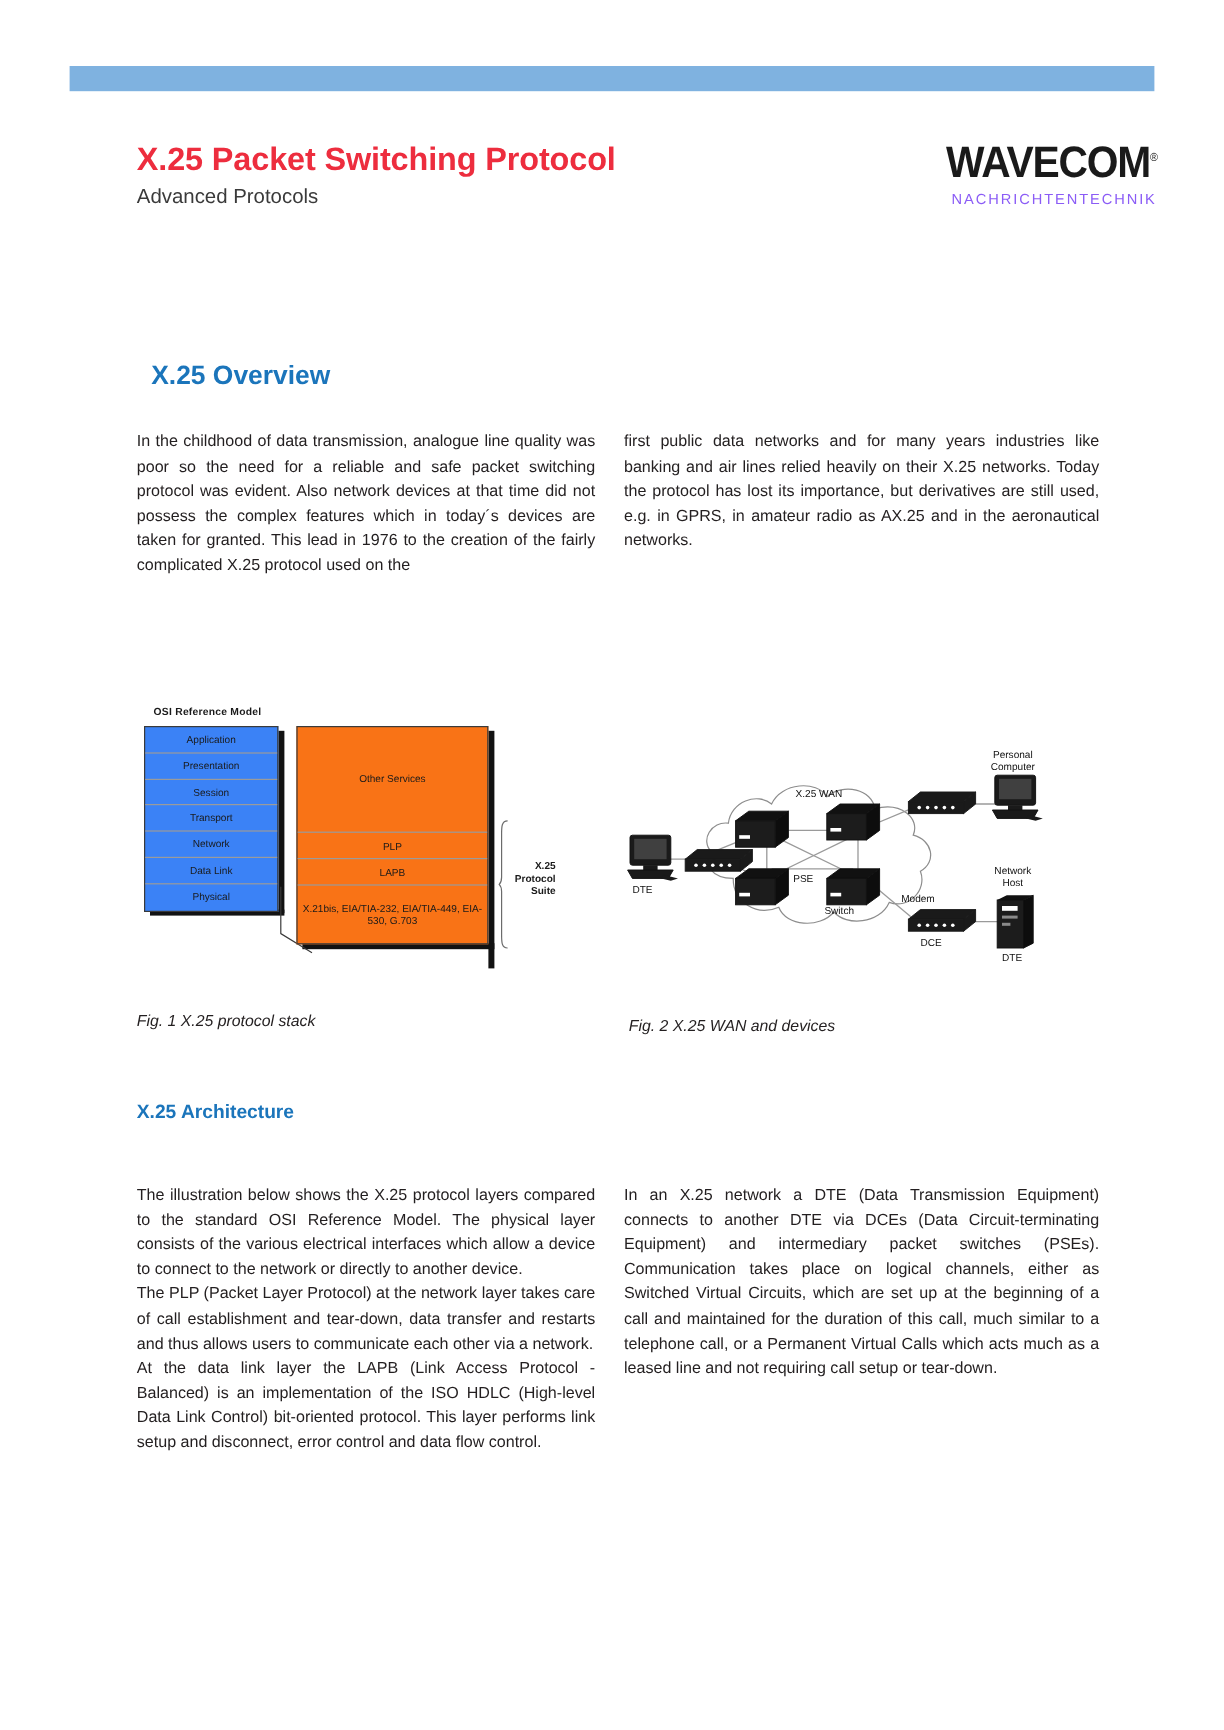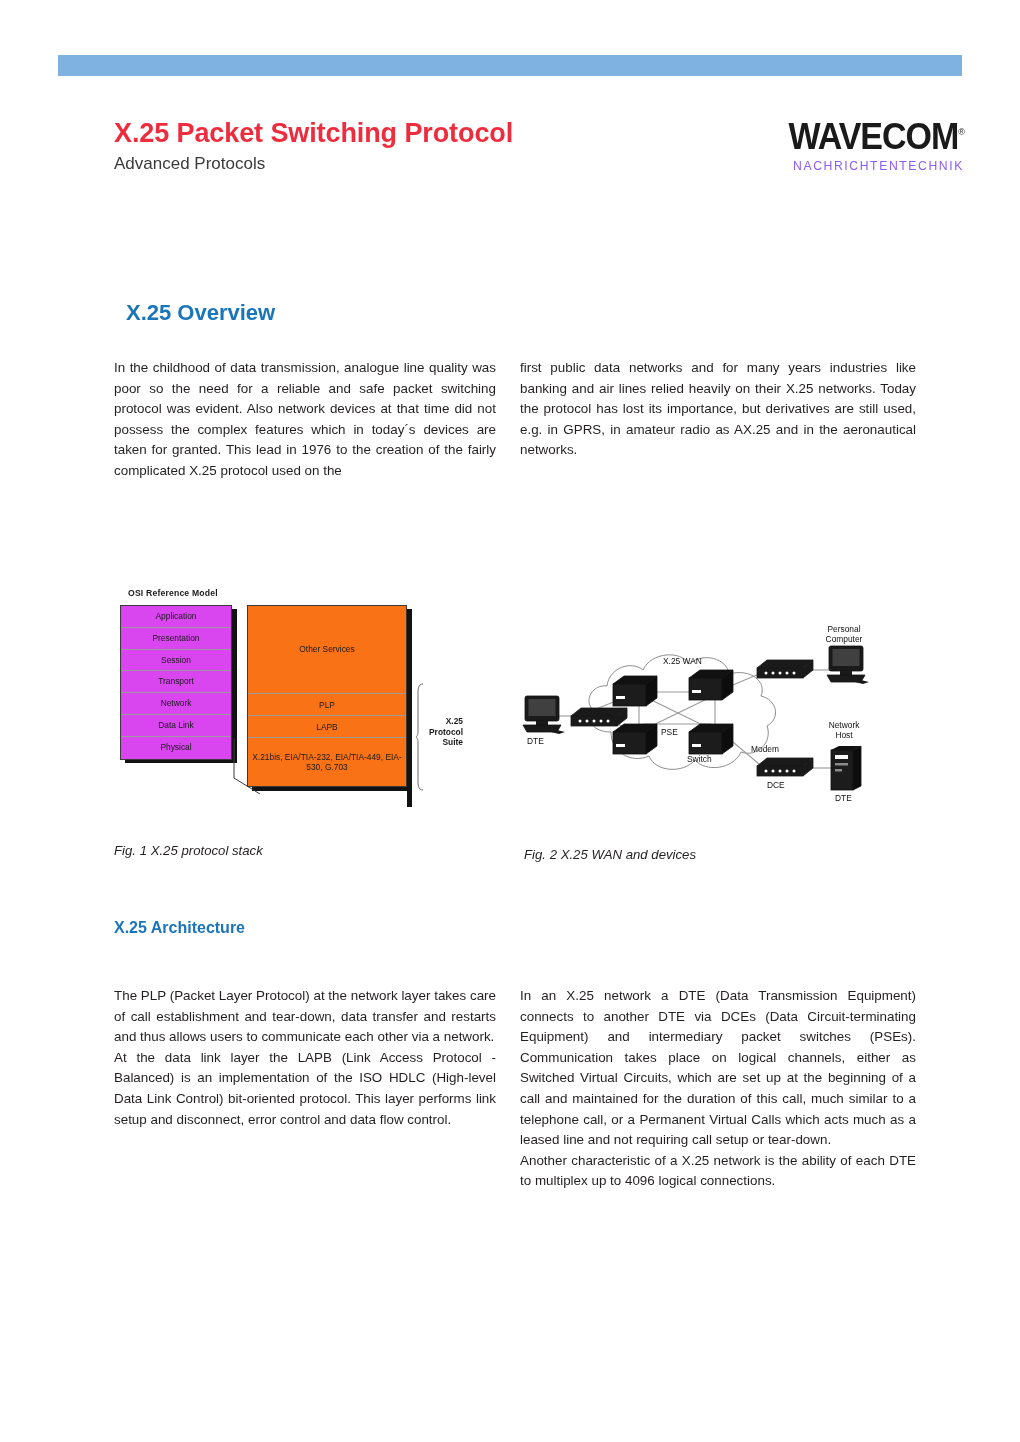--- a/index.html
+++ b/index.html
@@ -147,21 +147,21 @@
     font-weight: bold;
     letter-spacing: 0.2px;
     white-space: nowrap;
   }
   
   .osi-stack {
     position: absolute;
     left: 0px; top: 17px;
     width: 112px;
     border: 1px solid #3a3a3a;
-    background: #d946ef;
+    background: #3b82f6;
     box-sizing: border-box;
   }
   .osi-row {
     height: 21.8px;
     line-height: 21.8px;
     text-align: center;
     font-size: 8.4px;
     border-bottom: 1px solid #9b9b9b;
     box-sizing: border-box;
     white-space: nowrap;
@@ -466,21 +466,21 @@
   <div class="f2label" style="left:320px; top:181px;">DTE</div>
 </div>
 
 <div id="fig1-caption" class="fig-caption">Fig. 1  X.25 protocol stack</div>
 <div id="fig2-caption" class="fig-caption">Fig. 2  X.25 WAN and devices</div>
 
 <h3 id="architecture-heading" class="section-h2">X.25 Architecture</h3>
 
 <div id="arch-col-left" class="col">
 
+<p>The illustration below shows the X.25 protocol layers compared to the standard OSI Reference Model. The physical layer consists of the various electrical interfaces which allow a device to connect to the network or directly to another device.</p>
     <p>The PLP (Packet Layer Protocol) at the network layer takes care of call establishment and tear-down, data transfer and restarts and thus allows users to communicate each other via a network.</p>
     <p>At the data link layer the LAPB (Link Access Protocol - Balanced) is an implementation of the ISO HDLC (High-level Data Link Control) bit-oriented protocol. This layer performs link setup and disconnect, error control and data flow control.</p>
   </div>
 
 <div id="arch-col-right" class="col">
 
 <p>In an X.25 network a DTE (Data Transmission Equipment) connects to another DTE via DCEs (Data Circuit-terminating Equipment) and intermediary packet switches (PSEs). Communication takes place on logical channels, either as Switched Virtual Circuits, which are set up at the beginning of a call and maintained for the duration of this call, much similar to a telephone call, or a Permanent Virtual Calls which acts much as a leased line and not requiring call setup or tear-down.</p>
-    <p>Another characteristic of a X.25 network is the ability of each DTE to multiplex up to 4096 logical connections.</p>
   </div>
 
 </body></html>

